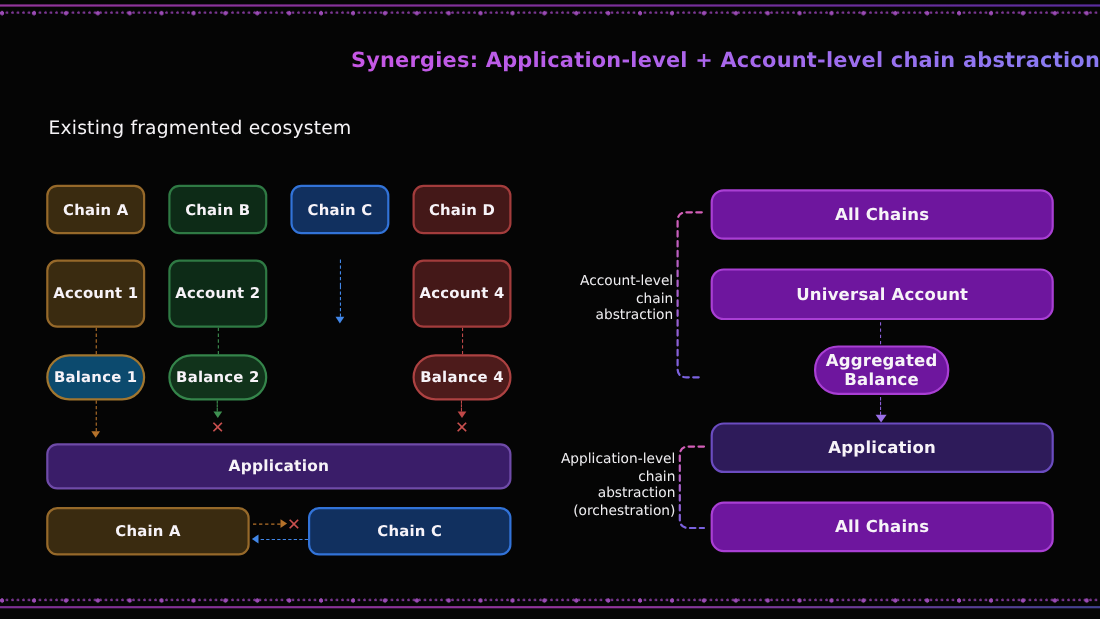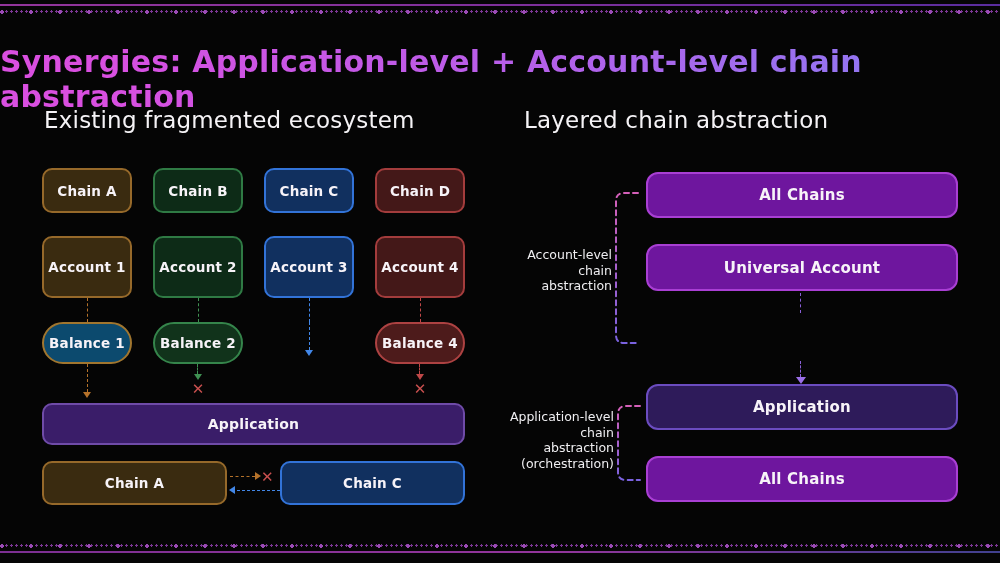--- a/index.html
+++ b/index.html
@@ -14,26 +14,26 @@
     background-image:
       radial-gradient(circle at 2px 3px,#9b4bb5 1.7px,transparent 2.1px),
       radial-gradient(circle at 1.5px 2.5px,#7d3795 1.1px,transparent 1.4px);
     background-size:29px 7px,5px 7px;}
   .dots-top{top:9px;}
   .dots-bottom{top:543px;}
   .border-line-bottom{position:absolute;left:0;top:551px;width:100%;height:2px;
     background:linear-gradient(90deg,#7c2f92,#93359b 55%,#41418f);}
 
   
-  .title{position:absolute;left:0;top:44px;width:100%;text-align:left;
-    font-size:30px;font-weight:700;letter-spacing:.2px;
+  .title{position:absolute;left:0;top:44px;width:100%;text-align:right;
+    font-size:19px;font-weight:700;letter-spacing:.2px;
     background:linear-gradient(90deg,#d94fe0 10%,#b460ea 55%,#8b7af2 95%);
     -webkit-background-clip:text;background-clip:text;color:transparent;}
 
-  .section-heading{position:absolute;top:107px;font-size:23px;font-weight:500;color:#f5f3f6;letter-spacing:.2px;}
+  .section-heading{position:absolute;top:107px;font-size:17px;font-weight:500;color:#f5f3f6;letter-spacing:.2px;}
   .heading-left{left:44px;}
   .heading-right{left:524px;}
 
   
   .box{box-sizing:border-box;border-radius:10px;border:2px solid;
     display:flex;align-items:center;justify-content:center;
     font-size:13.5px;font-weight:600;color:#f7f3f8;letter-spacing:.2px;}
 
   
   .col{position:absolute;top:168px;width:90px;display:flex;flex-direction:column;align-items:center;}
@@ -105,21 +105,20 @@
 <body>
 
 <div id="slide">
 
   <div class="border-line-top"></div>
   <div class="border-dots dots-top"></div>
 
   <div class="title">Synergies: Application-level + Account-level chain abstraction</div>
 
   <div class="section-heading heading-left">Existing fragmented ecosystem</div>
-  <div class="section-heading heading-right">Layered chain abstraction</div>
 
   <div class="col col0 olive">
     <div class="box chain-box">Chain A</div>
     <div class="box account-box">Account 1</div>
     <div class="v-conn"></div>
     <div class="box balance-pill">Balance 1</div>
     <div class="arrow-zone">
       <div class="dash-v" style="height:28px"></div>
       <div class="tri-down"></div>
     </div>
@@ -132,21 +131,20 @@
     <div class="box balance-pill">Balance 2</div>
     <div class="arrow-zone">
       <div class="dash-v" style="height:10px"></div>
       <div class="tri-down"></div>
       <div class="x-mark">✕</div>
     </div>
   </div>
 
   <div class="col col2 blue">
     <div class="box chain-box">Chain C</div>
-    <div class="box account-box">Account 3</div>
     <div class="v-conn"></div>
     <div class="arrow-zone">
       <div class="dash-v" style="height:28px"></div>
       <div class="tri-down"></div>
     </div>
   </div>
 
   <div class="col col3 redc">
     <div class="box chain-box">Chain D</div>
     <div class="box account-box">Account 4</div>
@@ -166,20 +164,24 @@
 
   <div class="h-dash orange-dash"></div>
   <div class="tri-right"></div>
   <div class="x-mark x-bottom">✕</div>
   <div class="h-dash blue-dash"></div>
   <div class="tri-left"></div>
 
   <div class="box rbox purple r-all-top">All Chains</div>
   <div class="box rbox purple r-universal">Universal Account</div>
   <div class="r-conn1"></div>
+  <div class="box rbox purple r-agg">
+    <span>Aggregated</span>
+    <span>Balance</span>
+  </div>
   <div class="r-conn2"></div>
   <div class="r-tri"></div>
   <div class="box rbox r-app">Application</div>
   <div class="box rbox purple r-all-bottom">All Chains</div>
 
   <svg class="bracket bracket1" width="36" height="158">
     <defs>
       <linearGradient id="bg1" x1="0" y1="0" x2="0" y2="1">
         <stop offset="0" stop-color="#d45fb8"></stop>
           <stop offset="1" stop-color="#7a62e0"></stop>

